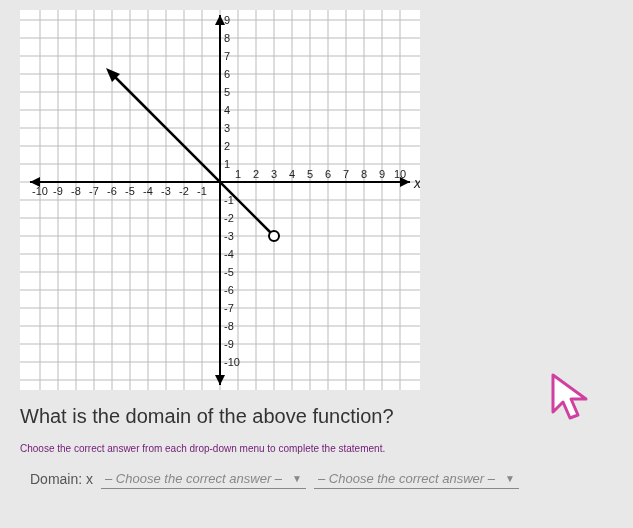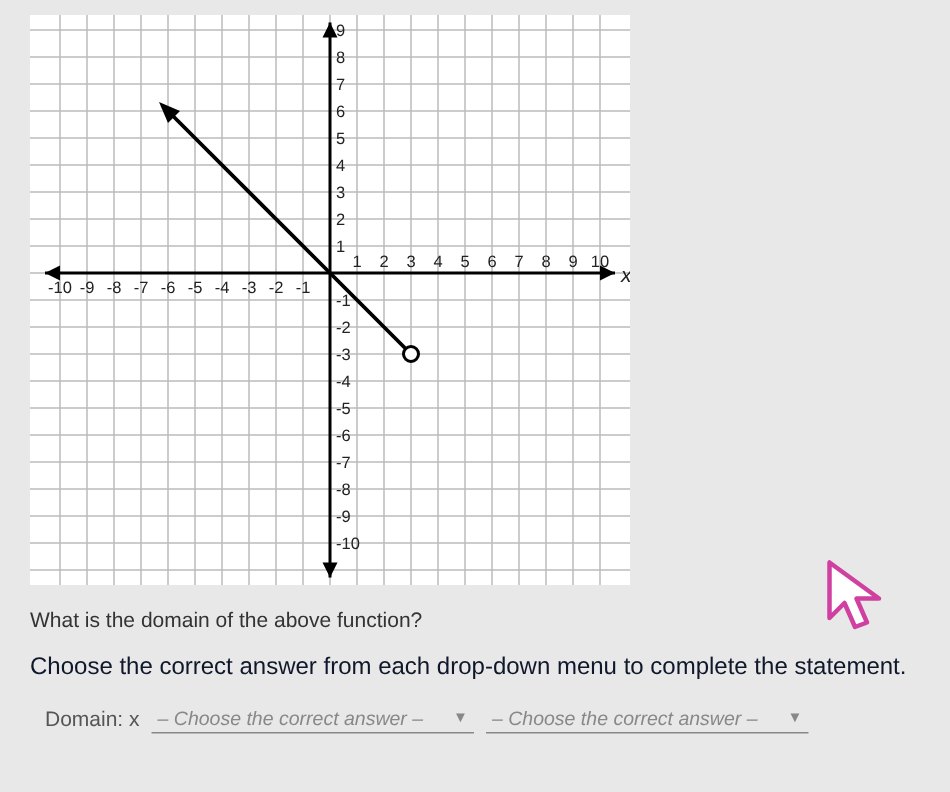--- a/index.html
+++ b/index.html
@@ -19,28 +19,28 @@
       background: #fff;
       margin-left: 10px;
     }
     .graph-svg {
       width: 100%;
       height: 100%;
     }
     .question-text {
       margin-top: 15px;
       margin-left: 10px;
-      font-size: 14px;
+      font-size: 20px;
       color: #333;
     }
     .instruction-text {
       margin-top: 15px;
       margin-left: 10px;
-      font-size: 16px;
-      color: #0f172a;
+      font-size: 10px;
+      color: #701a75;
     }
     .answer-row {
       margin-top: 15px;
       margin-left: 20px;
       display: flex;
       align-items: center;
       gap: 8px;
       font-size: 14px;
       color: #555;
     }
@@ -48,21 +48,21 @@
       color: #555;
     }
     .dropdown {
       display: inline-flex;
       align-items: center;
       border-bottom: 1px solid #888;
       padding: 2px 4px;
       font-style: italic;
       color: #888;
       cursor: pointer;
-      gap: 20px;
+      gap: 10px;
       font-size: 13px;
     }
     .dropdown .chevron {
       font-size: 10px;
     }
     .cursor-icon {
       position: absolute;
       right: 35px;
       top: 370px;
     }

